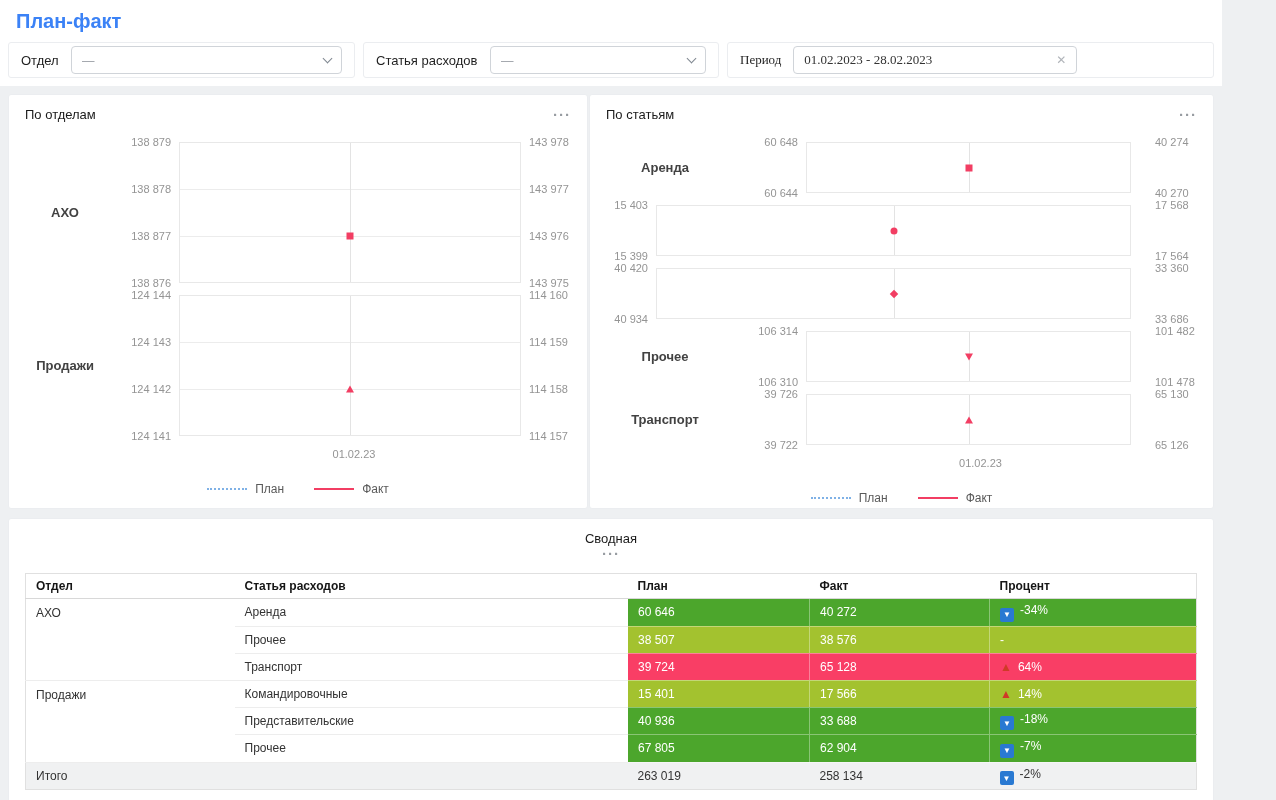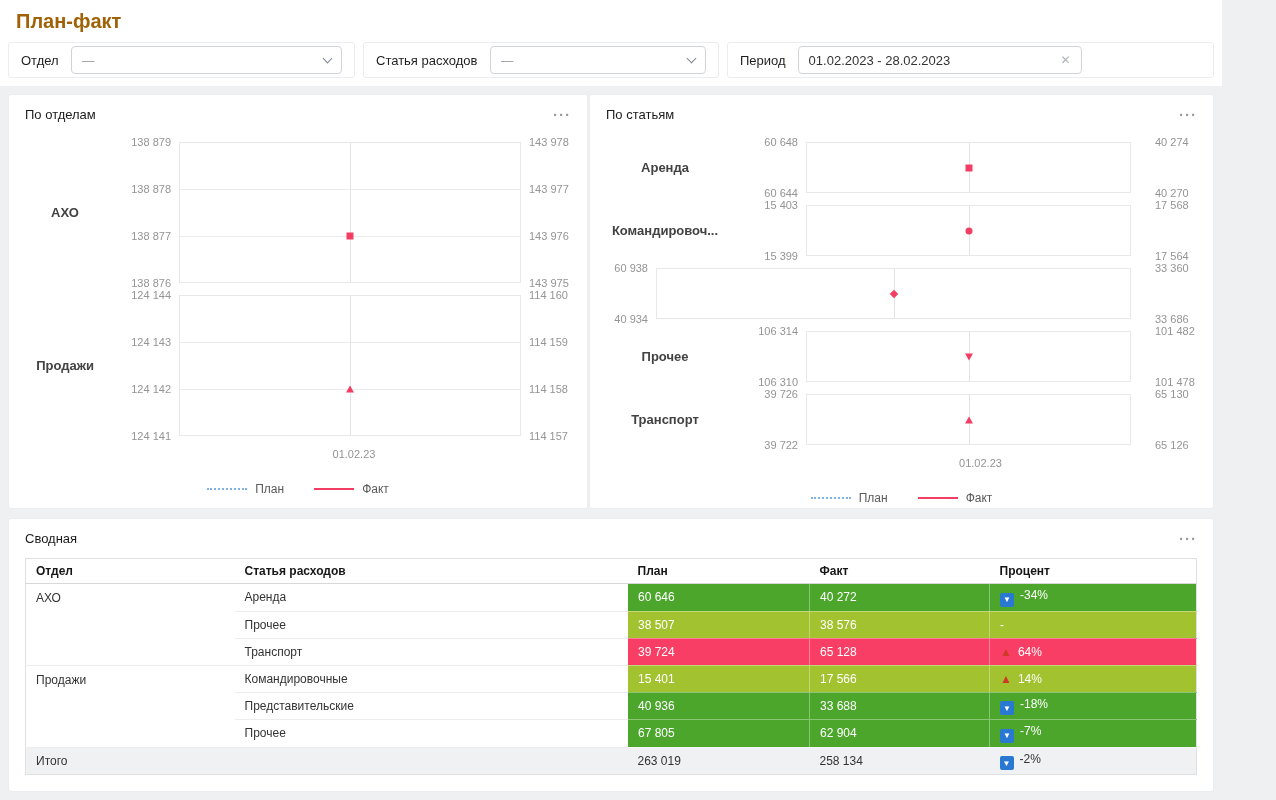--- a/index.html
+++ b/index.html
@@ -8,29 +8,29 @@
     background:#eef0f2;
     font-family:"Liberation Sans", sans-serif;
     overflow:hidden;
     color:#1f1f1f;
   }
   .content { width:1222px; }
 
   
   .header-block { background:#fff; padding-bottom:8px; }
   .titlebar { height:42px; display:flex; align-items:center; padding:0 16px; }
-  .titlebar h1 { font-size:20px; font-weight:700; color:#a16207; }
+  .titlebar h1 { font-size:20px; font-weight:700; color:#3b82f6; }
   .filters { display:flex; gap:8px; padding:0 8px; }
   .filter-card {
     height:36px; border:1px solid #ebedf0; border-radius:3px;
     display:flex; align-items:center; padding:0 12px; background:#fff;
   }
   .filter-card.f1 { width:347px; }
   .filter-card.f2 { width:356px; }
-  .filter-card.f3 { flex:1; }
+  .filter-card.f3 { flex:1;font-family:Liberation Serif, serif; }
   .filter-label { font-size:13px; margin-right:12px; white-space:nowrap; }
   .control {
     height:28px; border:1px solid #d0d4d9; border-radius:4px;
     display:flex; align-items:center; padding:0 10px; flex:1;
     background:#fff; cursor:pointer; min-width:0;
   }
   .control .value { flex:1; font-size:13px; color:#9a9fa5; white-space:nowrap; overflow:hidden; }
   .filter-card.f3 .control { flex:0 0 284px; }
   .filter-card.f3 .control .value { color:#333; }
   .chevron {
@@ -232,37 +232,36 @@
             <div class="plot">
               <div class="gridline-v"></div>
               <div class="marker mk-square" style="top:50%"></div>
             </div>
             <div class="ticks right">
               <span class="tick" style="top:0.0%">40 274</span>
               <span class="tick" style="top:100.0%">40 270</span>
             </div>
           </div>
           <div class="chart-row short">
-            <div class="cat">Командировоч...</div>
             <div class="ticks left">
               <span class="tick" style="top:0.0%">15 403</span>
               <span class="tick" style="top:100.0%">15 399</span>
             </div>
             <div class="plot">
               <div class="gridline-v"></div>
               <div class="marker mk-circle" style="top:50%"></div>
             </div>
             <div class="ticks right">
               <span class="tick" style="top:0.0%">17 568</span>
               <span class="tick" style="top:100.0%">17 564</span>
             </div>
           </div>
           <div class="chart-row short">
             <div class="ticks left">
-              <span class="tick" style="top:0.0%">60 938</span>
+              <span class="tick" style="top:0.0%">40 420</span>
               <span class="tick" style="top:100.0%">40 934</span>
             </div>
             <div class="plot">
               <div class="gridline-v"></div>
               <div class="marker mk-diamond" style="top:50%"></div>
             </div>
             <div class="ticks right">
               <span class="tick" style="top:0.0%">33 360</span>
               <span class="tick" style="top:100.0%">33 686</span>
             </div>
@@ -311,21 +310,21 @@
         <span class="legend-item">
           <span class="line-fact"></span>
           <span>Факт</span>
         </span>
       </div>
     </section>
 
   </div>
 
   <section class="card table-card">
-    <div class="card-head" style="padding:0;">
+    <div class="card-head" style="padding:0;flex-direction:column;">
       <span class="card-title">Сводная</span>
       <span class="dots">···</span>
     </div>
     <table class="summary">
       <colgroup>
         <col style="width:209px">
           <col style="width:393px">
           <col style="width:182px">
           <col style="width:180px">
           <col>

